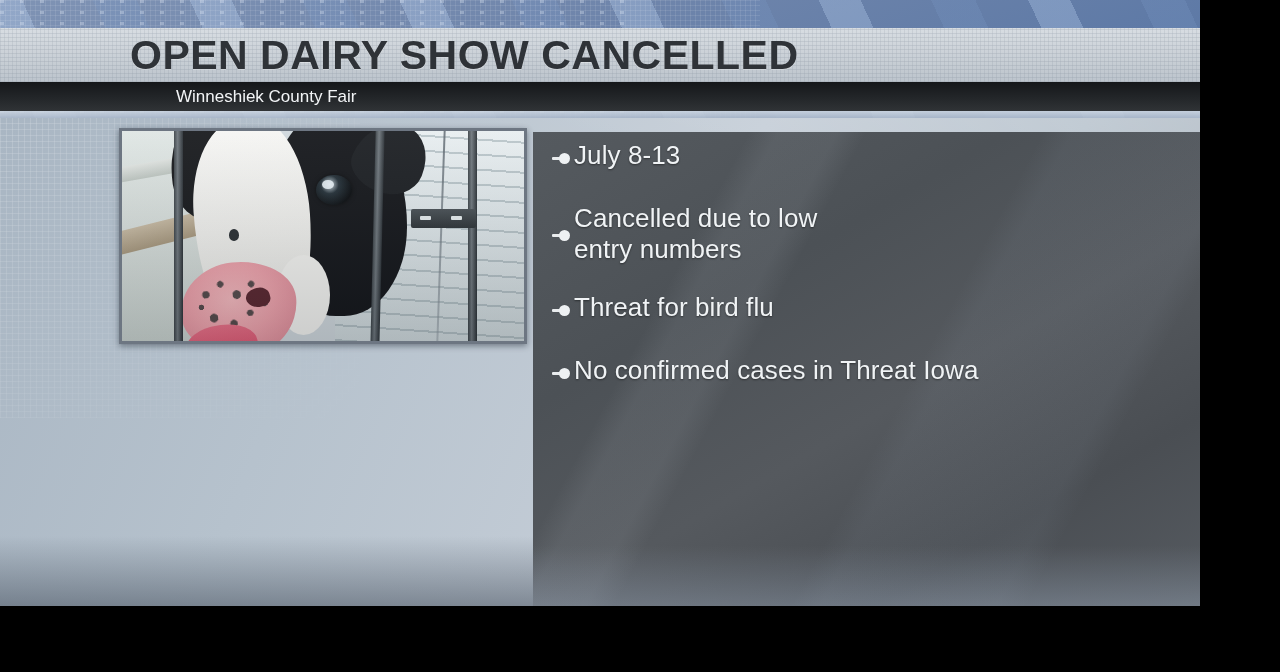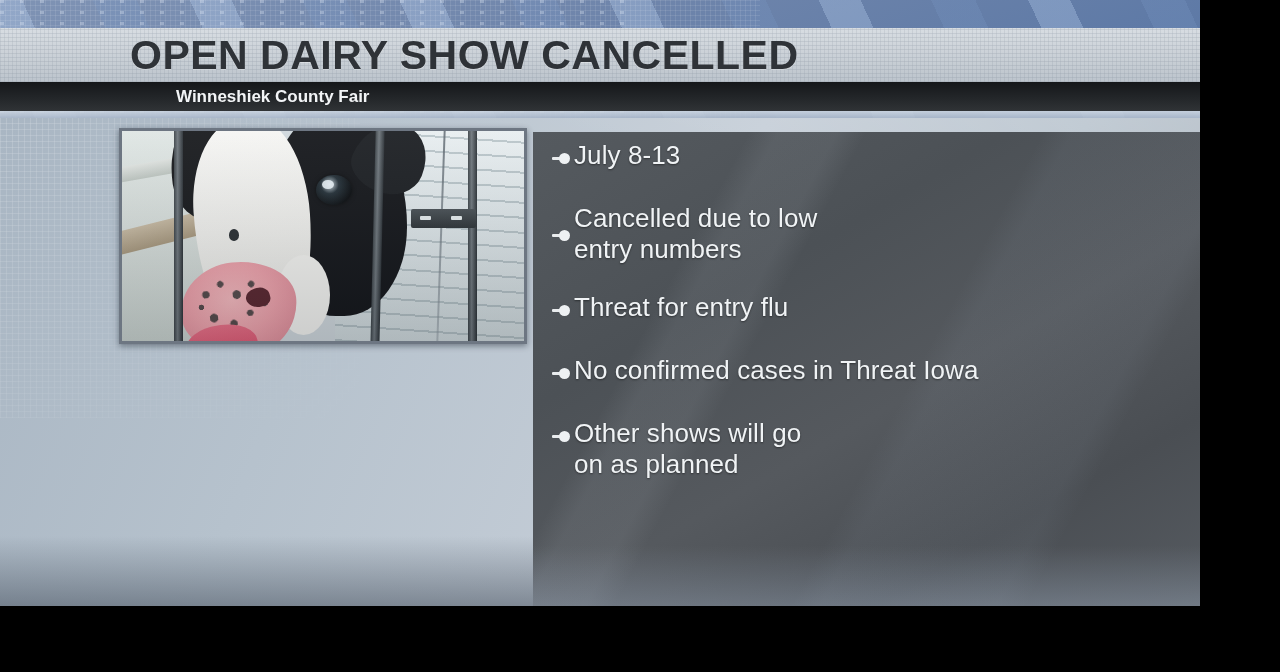--- a/index.html
+++ b/index.html
@@ -56,21 +56,21 @@
       repeating-linear-gradient(90deg, rgba(120,132,146,0.30) 0 1px, rgba(0,0,0,0) 1px 4px);}
   .headline{position:absolute;left:130px;top:30px;height:50px;line-height:50px;
     font-size:41px;font-weight:bold;letter-spacing:.5px;color:#2f3338;
     font-family:"Liberation Sans",sans-serif;white-space:nowrap;
     text-shadow:0 1px 0 rgba(255,255,255,.35);}
 
   
   .sub-band{position:absolute;left:0;top:82px;width:1200px;height:29px;
     background:linear-gradient(to bottom,#15171a 0%,#232629 55%,#303336 100%);}
   .subtitle{position:absolute;left:176px;top:84px;height:25px;line-height:25px;
-    font-size:17px;font-weight:bold;color:#f2f4f6;white-space:nowrap;
+    font-size:17px;font-weight:normal;color:#f2f4f6;white-space:nowrap;
     font-family:"Liberation Sans",sans-serif;}
 
   
   .sub-edge{position:absolute;left:0;top:111px;width:1200px;height:7px;
     background:linear-gradient(to bottom,#cfd8e2 0%,#aebbcc 100%);opacity:.9;}
 
   
   .photo-wrap{position:absolute;left:119px;top:128px;width:408px;height:216px;
     background:#6d7682;padding:3px;box-sizing:border-box;
     box-shadow:0 2px 6px rgba(20,28,40,.45);}
@@ -256,36 +256,28 @@
               <span class="dot"></span>
             </span>
           <span class="txt">Cancelled due to low
 entry numbers</span>
         </div>
         <div class="bullet" style="top:160px;">
           <span class="mark">
               <span class="dash"></span>
               <span class="dot"></span>
             </span>
-          <span class="txt">Threat for entry flu</span>
+          <span class="txt">Threat for bird flu</span>
         </div>
         <div class="bullet" style="top:223px;">
           <span class="mark">
               <span class="dash"></span>
               <span class="dot"></span>
             </span>
           <span class="txt">No confirmed cases in Threat Iowa</span>
-        </div>
-        <div class="bullet" style="top:286px;">
-          <span class="mark">
-              <span class="dash"></span>
-              <span class="dot"></span>
-            </span>
-          <span class="txt">Other shows will go
-on as planned</span>
         </div>
       </div>
     </div>
 
   </div>
 
   <div class="bar-bottom"></div>
   <div class="bar-right"></div>
 </div>
 

